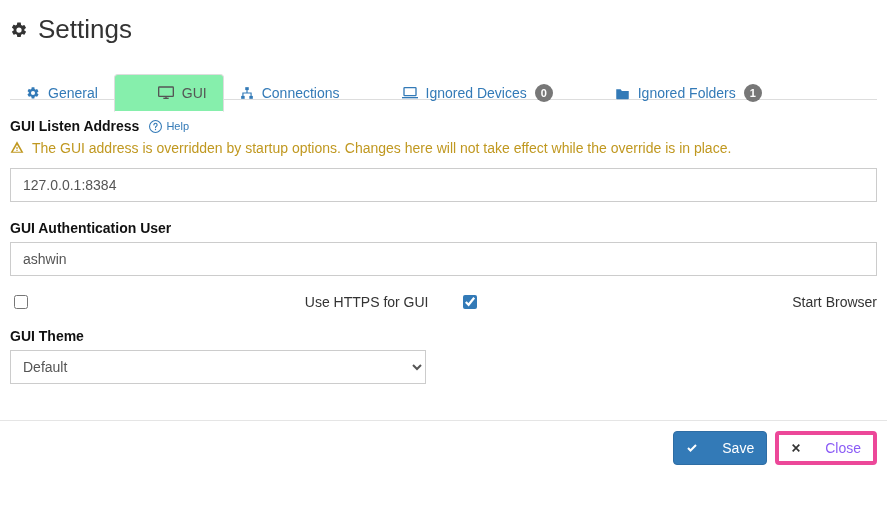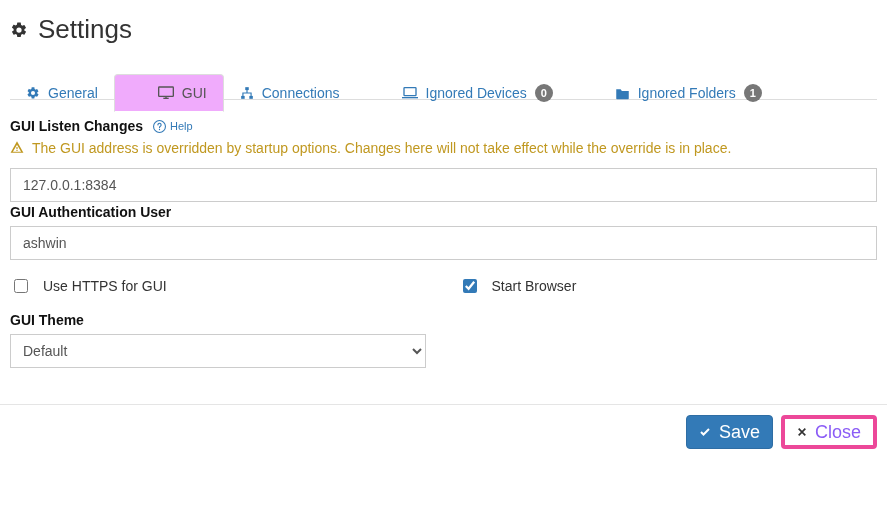--- a/index.html
+++ b/index.html
@@ -38,21 +38,21 @@
   cursor: pointer;
   position: relative;
   top: 13px;
   white-space: nowrap;
 }
 .tab.active {
   color: #555;
   border: 1px solid #ddd;
   border-bottom-color: #fff;
   border-radius: 4px 4px 0 0;
-  background: #f0abfc;
+  background: #86efac;
   padding-left: 43px;
 }
 .tab .badge {
   display: inline-flex;
   align-items: center;
   justify-content: center;
   min-width: 18px;
   height: 18px;
   border-radius: 9px;
   background: #777;
@@ -98,45 +98,46 @@
   border-radius: 0;
   font-size: 14px;
   color: #555;
   background: #fff;
 }
 select { padding: 6px 8px; }
 .check-row {
   display: flex;
   align-items: center;
   gap: 12px;
+  justify-content: space-between;
 }
 .check-row input[type="checkbox"] {
   width: 14px;
   height: 14px;
   accent-color: #337ab7;
 }
 hr.footer-sep {
   border: none;
   border-top: 1px solid #e5e5e5;
   margin: 18px -10px 10px -10px;
 }
 .footer {
   display: flex;
   justify-content: flex-end;
   gap: 8px;
   padding-bottom: 10px;
 }
 .btn {
   display: inline-flex;
   align-items: center;
-  gap: 8px;
+  gap: 24px;
   height: 34px;
   padding: 0 12px;
   border-radius: 4px;
-  font-size: 18px;
+  font-size: 14px;
   cursor: pointer;
 }
 .btn-primary {
   background: #337ab7;
   border: 1px solid #2e6da4;
   color: #fff;
 }
 .btn-default {
   background: #fff;
   border: 4px solid #ec4899;
@@ -206,21 +207,21 @@
         </svg>
     </span>
     <span>Ignored Folders</span>
     <span class="badge">1</span>
   </div>
 </div>
 
 <div class="content">
 
   <div class="label">
-    <span>GUI Listen Changes</span>
+    <span>GUI Listen Address</span>
     <span class="help-link">
       <span class="icon">
         <svg width="13" height="13" viewBox="0 0 24 24" fill="#337ab7">
             <circle cx="12" cy="12" r="11" fill="none" stroke="#337ab7" stroke-width="2"></circle>
             <path d="M9 9a3 3 0 1 1 4.5 2.6C12.5 12.4 12 13 12 14" stroke="#337ab7" stroke-width="2" fill="none" stroke-linecap="round"></path>
             <circle cx="12" cy="17.5" r="1.2"></circle>
           </svg>
       </span>
       <span>Help</span>
     </span>
@@ -230,21 +231,21 @@
     <span class="icon warning-icon">
       <svg width="14" height="14" viewBox="0 0 24 24">
           <path d="M12 2 1 22h22L12 2zm0 6 7 12H5l7-12zm-1 4v4h2v-4h-2zm0 5v2h2v-2h-2z"></path>
         </svg>
     </span>
     <span>The GUI address is overridden by startup options. Changes here will not take effect while the override is in place.</span>
   </div>
 
   <input type="text" value="127.0.0.1:8384" style="">
 
-  <div class="row" style="margin-top:2px;align-items:flex-end;">
+  <div class="row" style="margin-top:18px;align-items:flex-end;">
     <div class="col">
       <div class="label">GUI Authentication User</div>
       <input type="text" value="ashwin" style="">
     </div>
   </div>
 
   <div class="row">
     <div class="col">
       <label class="check-row">
         <input type="checkbox" style="">

